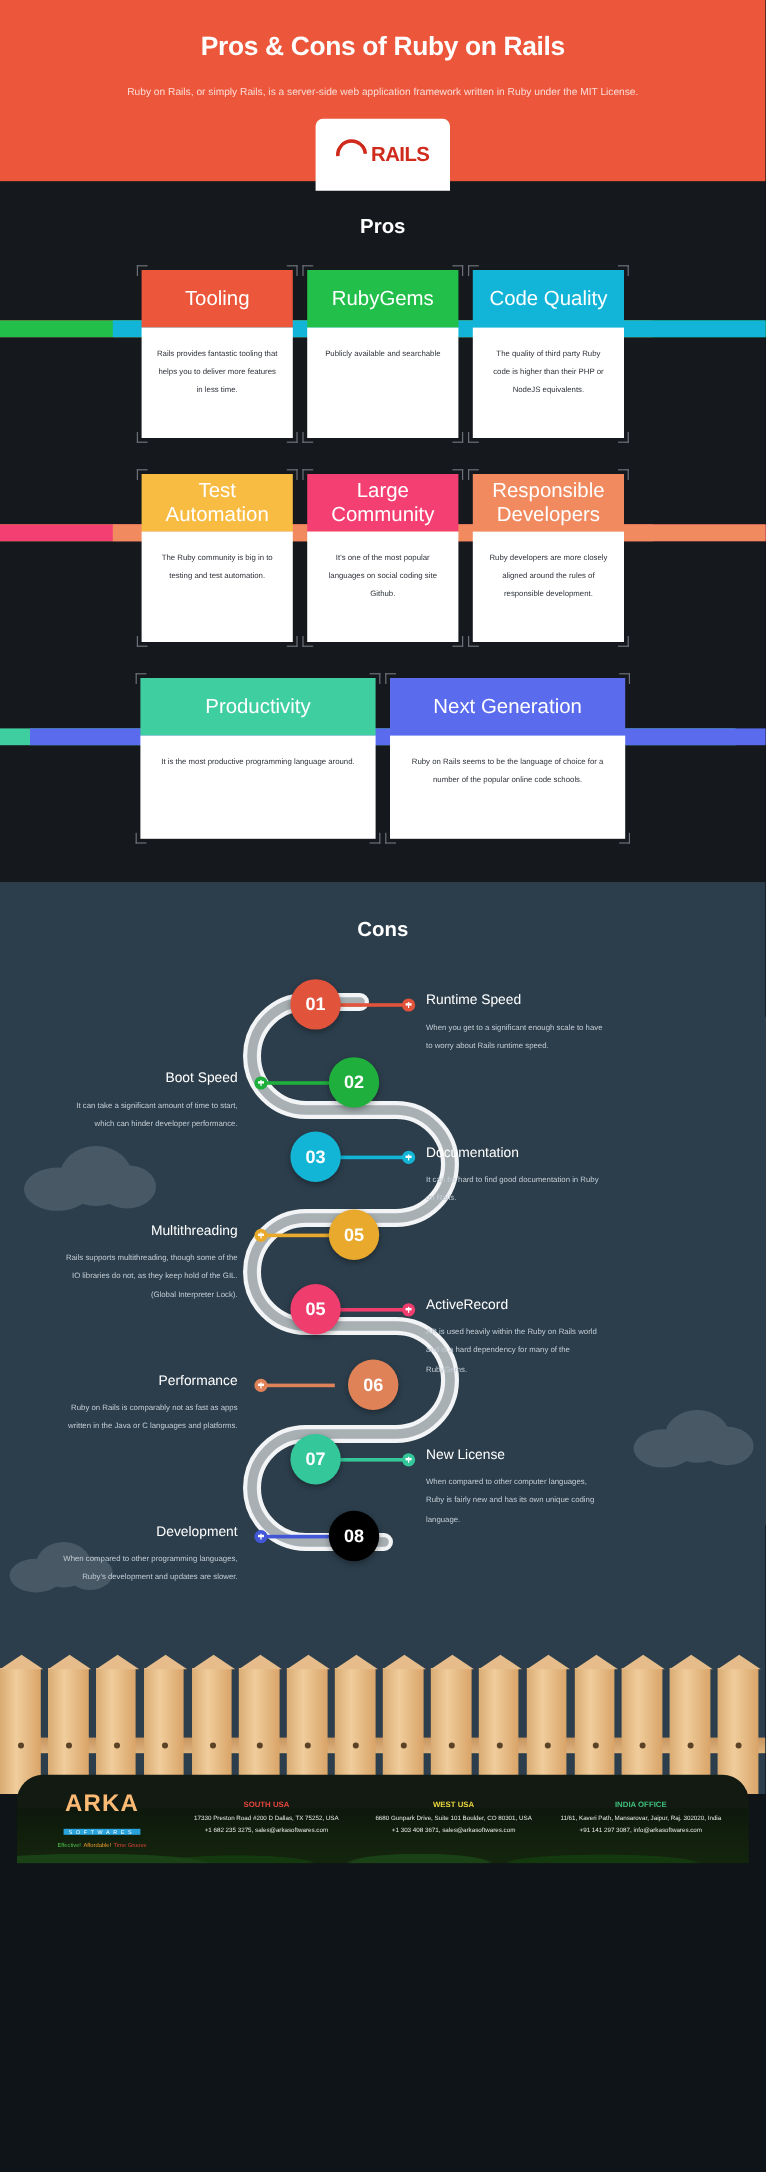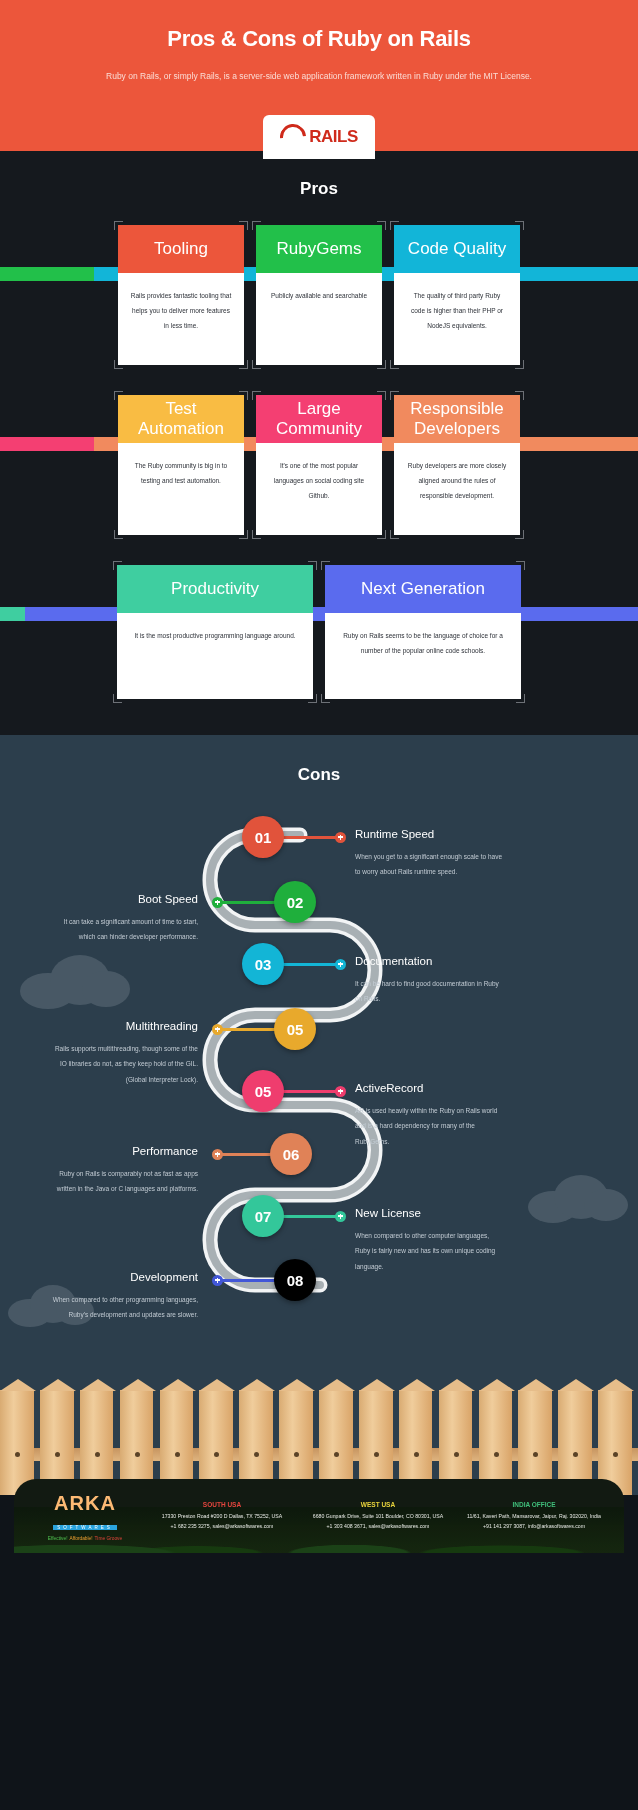--- a/index.html
+++ b/index.html
@@ -31,21 +31,21 @@
     line-height: 2.1;
     max-width: 430px;
     margin: 0 auto;
   }
   .rails-logo {
     position: absolute;
     left: 50%;
     transform: translateX(-50%);
     bottom: -8px;
     width: 112px;
-    height: 44px;
+    height: 60px;
     background: #ffffff;
     border-radius: 6px 6px 0 0;
     display: flex;
     align-items: center;
     justify-content: center;
     gap: 3px;
     overflow: hidden;
   }
   .rails-swoosh {
     width: 26px; height: 26px;
@@ -433,21 +433,21 @@
             <div class="connector" style="background: rgb(239, 61, 110); left: 279px; top: 295px; width: 62px;"></div>
             <div class="badge" style="background: rgb(239, 61, 110); left: 242px; top: 275px;">05</div>
             <div class="plus" style="background: rgb(239, 61, 110); left: 335px; top: 290.5px;"></div>
             <div class="con-text right" style="position: absolute; left: 355px; top: 287px;">
               <div class="con-title">ActiveRecord</div>
               <div class="con-desc">AR is used heavily within the Ruby on Rails world and is a hard dependency for many of the RubyGems.</div>
             </div>
           </div>
           <div class="con-item" style="left: 0px; top: 0px;">
             <div class="connector" style="background: rgb(224, 130, 87); left: 217px; top: 358px; width: 62px;"></div>
-            <div class="badge" style="background: rgb(224, 130, 87); left: 270px; top: 338px;">06</div>
+            <div class="badge" style="background: rgb(224, 130, 87); left: 290px; top: 338px;">06</div>
             <div class="plus" style="background: rgb(224, 130, 87); left: 212px; top: 353.5px;"></div>
             <div class="con-text left" style="position: absolute; left: 48px; top: 350px;">
               <div class="con-title">Performance</div>
               <div class="con-desc">Ruby on Rails is comparably not as fast as apps written in the Java or C languages and platforms.</div>
             </div>
           </div>
           <div class="con-item" style="left: 0px; top: 0px;">
             <div class="connector" style="background: rgb(51, 199, 154); left: 279px; top: 420px; width: 62px;"></div>
             <div class="badge" style="background: rgb(51, 199, 154); left: 242px; top: 400px;">07</div>
             <div class="plus" style="background: rgb(51, 199, 154); left: 335px; top: 415.5px;"></div>

